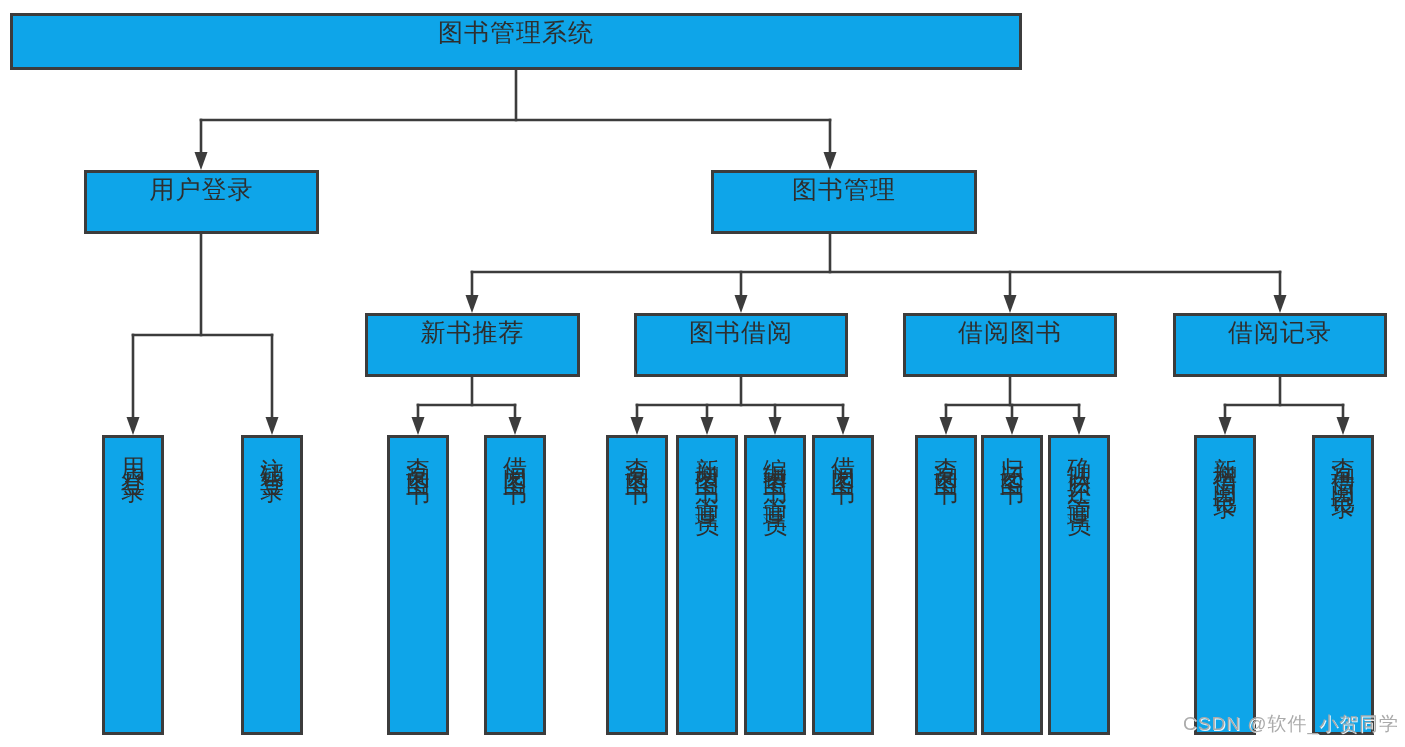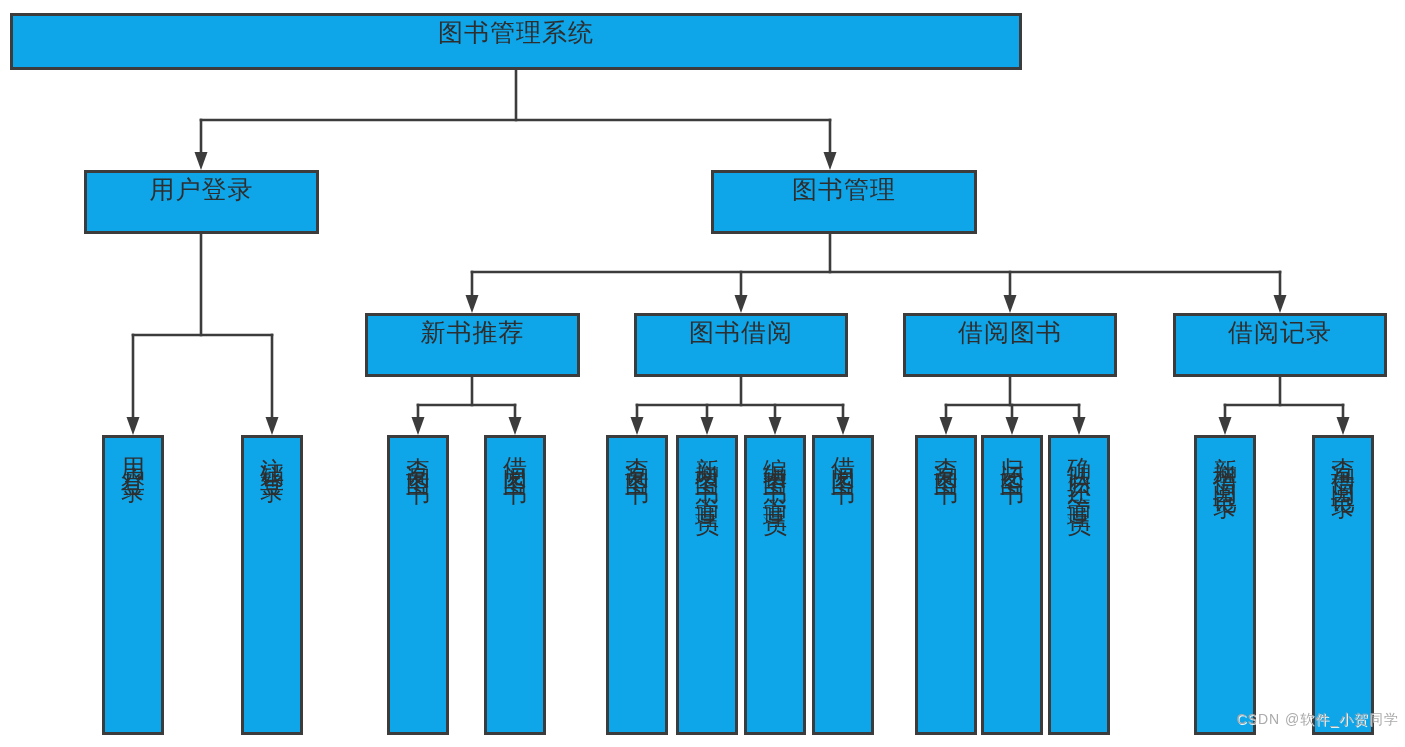--- a/index.html
+++ b/index.html
@@ -24,21 +24,21 @@
     white-space:nowrap;
   }
   .leaf{width:62px;height:300px;top:435px;}
   .leaf .vtext{
     writing-mode:vertical-rl;text-orientation:mixed;
     font-size:24px;letter-spacing:8px;line-height:62px;
     white-space:nowrap;
   }
   .watermark{
     position:absolute;z-index:3;right:6px;top:711px;
-    font-size:14px;letter-spacing:1px;color:var(--wm);
+    font-size:19px;letter-spacing:1px;color:var(--wm);
     text-shadow:1px 1px 0 rgba(255,255,255,0.9);
   }
 </style>
 </head>
 <body>
 
 <div id="stage">
 
   <svg id="connectors" width="1405" height="747" viewBox="0 0 1405 747">
       <line x1="516" y1="70" x2="516" y2="120" stroke="#3c3c3c" stroke-width="2.6" stroke-linecap="square"></line>

